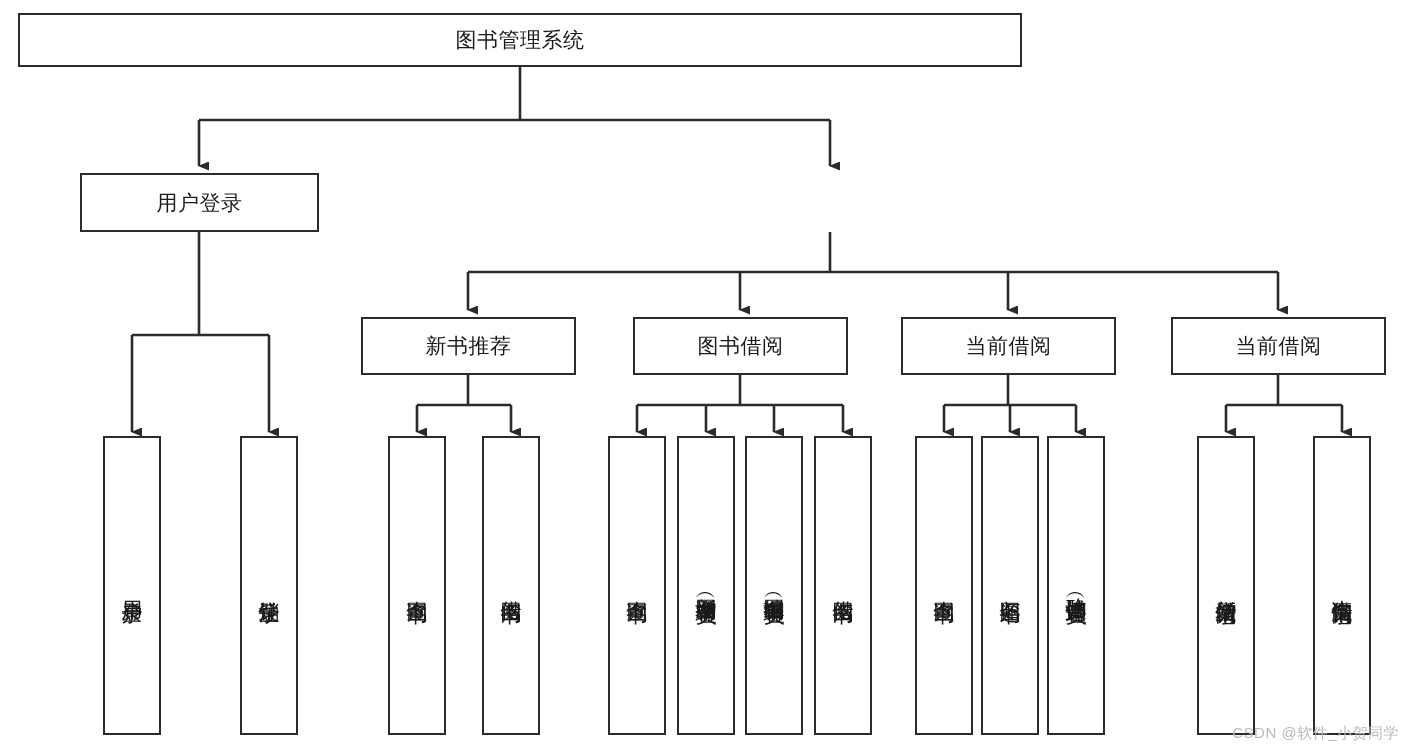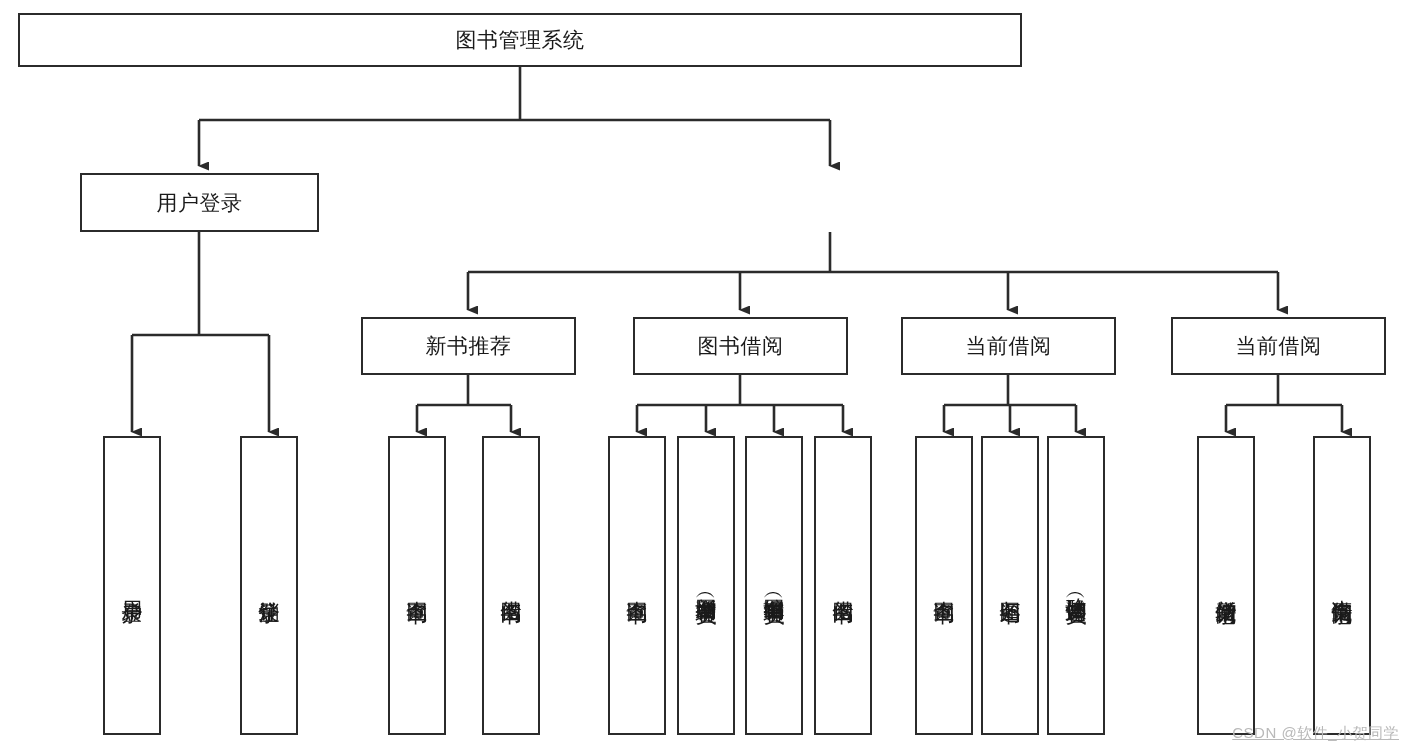--- a/index.html
+++ b/index.html
@@ -10,21 +10,21 @@
   .node{position:absolute;box-sizing:border-box;background:#fff;
         border:2px solid #2b2b2b;display:flex;align-items:center;
         justify-content:center;color:#1a1a1a;}
   .node.h{font-size:21px;letter-spacing:.5px;}
   .node.v{writing-mode:vertical-rl;text-orientation:upright;
           font-size:21px;line-height:1.05;letter-spacing:1px;
           padding:6px 0;}
   .node.v span{writing-mode:vertical-rl;text-orientation:upright;
                display:block;white-space:nowrap;}
   .watermark{position:absolute;right:6px;bottom:4px;font-size:15px;
-             color:#b9b9b9;letter-spacing:.5px;white-space:nowrap;text-decoration:underline;}
+             color:#b9b9b9;letter-spacing:.5px;white-space:nowrap;}
 </style>
 </head>
 <body>
 
 <div id="diagram-root">
 
   <svg id="wires" viewBox="0 0 1405 747" xmlns="http://www.w3.org/2000/svg">
     <defs>
       <marker id="ah" markerWidth="9" markerHeight="11" refX="4.5" refY="10" orient="auto" markerUnits="userSpaceOnUse">
         <path d="M0,0 L9,0 L4.5,11 Z" fill="#2b2b2b"></path>

